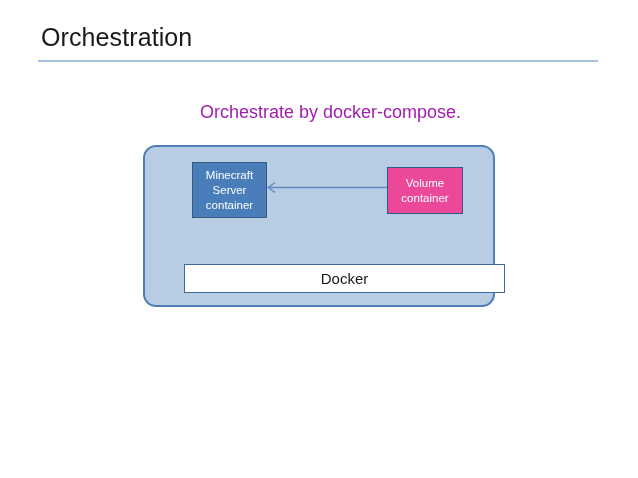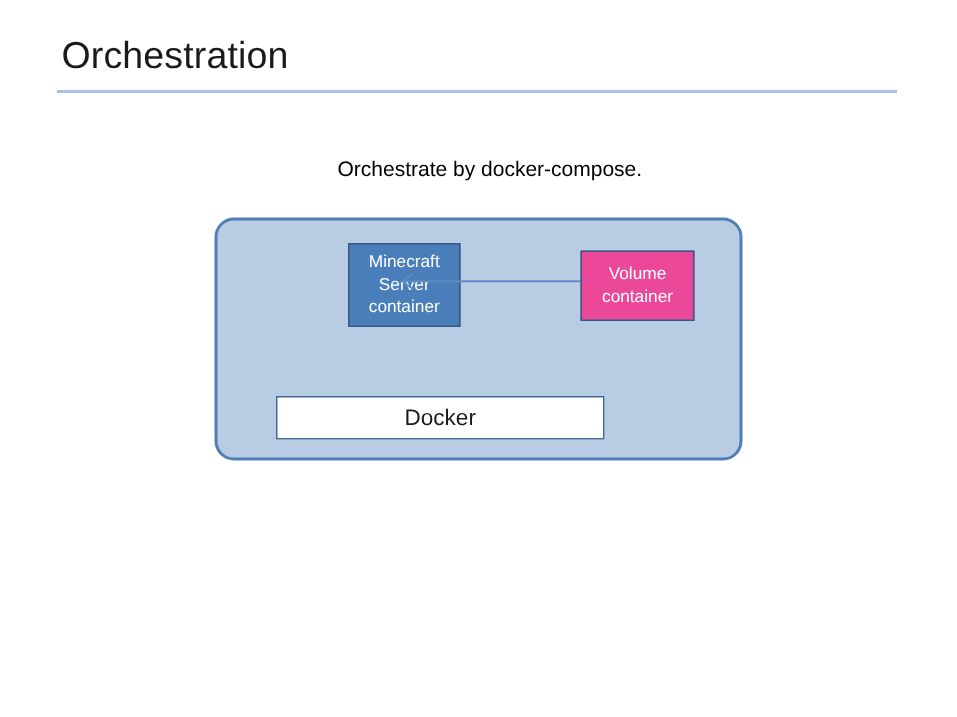--- a/index.html
+++ b/index.html
@@ -42,25 +42,24 @@
     width: 560px;
     height: 2px;
     background: #a8c2e0;
   }
 
   
   .subtitle {
     position: absolute;
     left: 200px;
     top: 102px;
-    font-size: 14px;
+    font-size: 18px;
     line-height: 20px;
-    color: #000000;
+    color: #a21caf;
     white-space: nowrap;
-    margin-left: 25px;
   }
 
   
   .host-panel {
     position: absolute;
     left: 143px;
     top: 145px;
     width: 352px;
     height: 162px;
     background: #b8cce4;
@@ -82,39 +81,38 @@
   .box-minecraft {
     left: 192px;
     top: 162px;
     width: 75px;
     height: 56px;
     background: #4a7ebb;
     border: 1px solid #35597f;
     color: #ffffff;
     font-size: 11.5px;
     line-height: 15px;
-    margin-left: 40px;
   }
 
   .box-volume {
     left: 387px;
     top: 167px;
     width: 76px;
     height: 47px;
     background: #ec4899;
     border: 1px solid #2e5c8a;
     color: #ffffff;
     font-size: 11.5px;
     line-height: 15px;
   }
 
   .box-docker {
     left: 184px;
     top: 264px;
-    width: 219px;
+    width: 321px;
     height: 29px;
     background: #ffffff;
     border: 1px solid #41699c;
     color: #1a1a1a;
     font-size: 15px;
     line-height: 19px;
   }
 
   .box-label {
     display: block;

